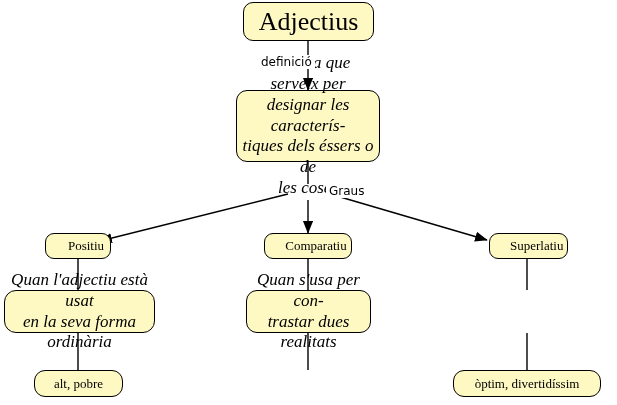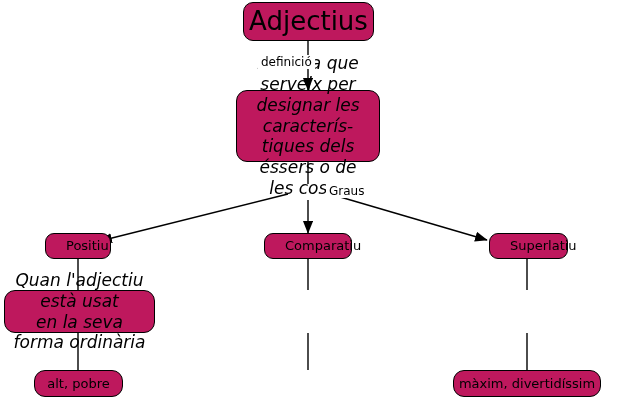--- a/index.html
+++ b/index.html
@@ -20,30 +20,31 @@
   #edges {
     position: absolute;
     left: 0;
     top: 0;
     width: 617px;
     height: 405px;
   }
   .node {
     position: absolute;
     box-sizing: border-box;
-    background: #be185d;
+    background: #fef9c3;
     border: 1.3px solid #000000;
     border-radius: 9px;
     display: flex;
     align-items: center;
     justify-content: center;
     text-align: center;
     color: #000000;
     line-height: 1.22;
     z-index: 2;
+    font-family: Liberation Serif, serif;
   }
   .node span {
     display: block;
     width: 100%;
     padding: 0 4px;
     box-sizing: border-box;
     white-space: pre-line;
   }
   .node-title {
     font-size: 26px;
@@ -119,32 +120,36 @@
 les coses</span>
   </div>
 
   <div class="edge-label" style="left:288px; top:184px;margin-left:38px;">
     <span>Graus</span>
   </div>
 
   <div class="node node-term" style="left:45px; top:233px; width:66px; height:26px;">
     <span>Positiu</span>
   </div>
-  <div class="node node-desc" style="left:4px; top:290px; width:151px; height:43px;">
+  <div class="node node-desc" style="left:4px; top:290px; width:151px; height:43px;border-radius:12px;">
     <span>Quan l'adjectiu està usat
 en la seva forma ordinària</span>
   </div>
   <div class="node node-example" style="left:34px; top:370px; width:89px; height:27px;">
     <span>alt, pobre</span>
   </div>
 
   <div class="node node-term" style="left:264px; top:233px; width:88px; height:26px;border-radius:9px;">
     <span>Comparatiu</span>
   </div>
+  <div class="node node-desc" style="left:246px; top:290px; width:125px; height:43px;">
+    <span>Quan s'usa per con-
+trastar dues realitats</span>
+  </div>
 
   <div class="node node-term" style="left:489px; top:233px; width:79px; height:26px;">
     <span>Superlatiu</span>
   </div>
   <div class="node node-example" style="left:453px; top:370px; width:148px; height:27px;">
-    <span>màxim, divertidíssim</span>
+    <span>òptim, divertidíssim</span>
   </div>
 
 </div>
 
 </body></html>

